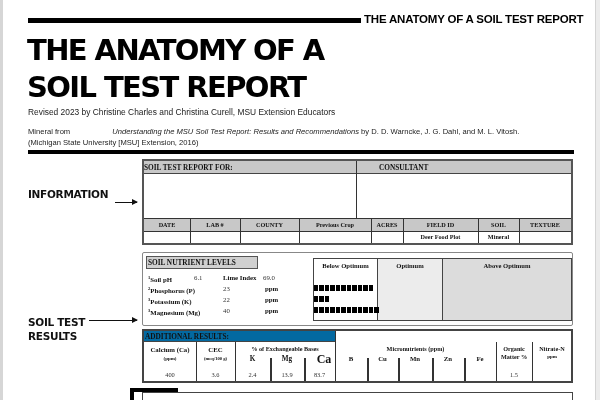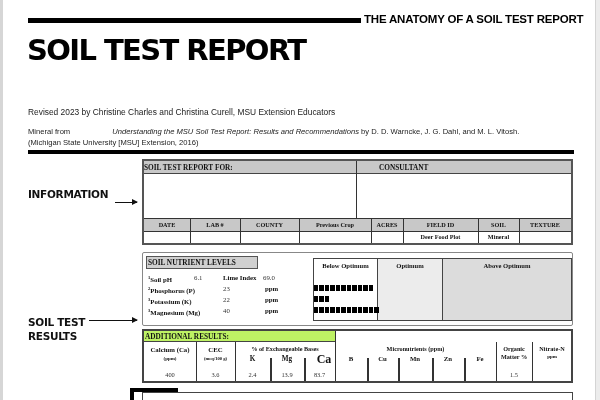--- a/index.html
+++ b/index.html
@@ -42,40 +42,41 @@
   .nut-row b { font-weight: bold; }
   .nut-row sup { font-size: 4.5px; vertical-align: 3px; }
   .nut-row .v { position: absolute; color: #333; font-weight: normal; }
   .opt-grid { position: absolute; top: 5px; height: 63px; border: 1.5px solid #444; border-left-width: 1.5px; }
   .opt-col { position: absolute; top: 0; height: 100%; font-size: 6.6px; font-weight: bold; text-align: center; padding-top: 3px; }
   .blocks { position: absolute; left: 0; height: 7px; display: flex; gap: 1.2px; }
   .blocks i { display: block; width: 4.3px; height: 6px; background: #000; }
 
   
   .add-box { position: absolute; left: 142px; top: 329px; width: 431px; height: 54px; border: 2px solid #444; background: #fff; }
-  .add-hdr { position: absolute; top: 0; height: 11px; background: #bef264; border-bottom: 1px solid #444; font-size: 7.3px; font-weight: bold; line-height: 11px; }
+  .add-hdr { position: absolute; top: 0; height: 11px; background: #0369a1; border-bottom: 1px solid #444; font-size: 7.3px; font-weight: bold; line-height: 11px; }
   .add-txt { position: absolute; text-align: center; font-size: 6.2px; line-height: 8px; font-weight: bold; white-space: nowrap; }
   .add-val { position: absolute; text-align: center; font-size: 6.4px; color: #333; top: 39px; line-height: 9px; }
   .add-vdiv { position: absolute; width: 1px; background: #333; }
   .add-vdiv.thick { width: 2px; }
 
   .bottom-bar { position: absolute; left: 130px; top: 388px; width: 48px; height: 4px; background: #000; }
   .bottom-bar-v { position: absolute; left: 130px; top: 388px; width: 4px; height: 12px; background: #000; }
   .bottom-box { position: absolute; left: 142px; top: 392px; width: 431px; height: 10px; border: 1.5px solid #444; border-bottom: none; }
 </style>
 </head>
 <body>
 
 <div class="left-edge"></div>
 <div class="right-strip"></div>
 
 <div class="top-rule"></div>
 <div class="running-head">THE ANATOMY OF A SOIL TEST REPORT</div>
 
 <h1 class="title">
+  <span>THE ANATOMY OF A</span>
   <span>SOIL TEST REPORT</span>
 </h1>
 
 <div class="byline">Revised 2023 by Christine Charles and Christina Curell, MSU Extension Educators</div>
 <div class="adapted">
   <span>Mineral from </span><i>Understanding the MSU Soil Test Report: Results and Recommendations</i><span> by D. D. Warncke, J. G. Dahl, and M. L. Vitosh.</span><br>
   <span>(Michigan State University [MSU] Extension, 2016)</span>
 </div>
 
 <div class="mid-rule"></div>

